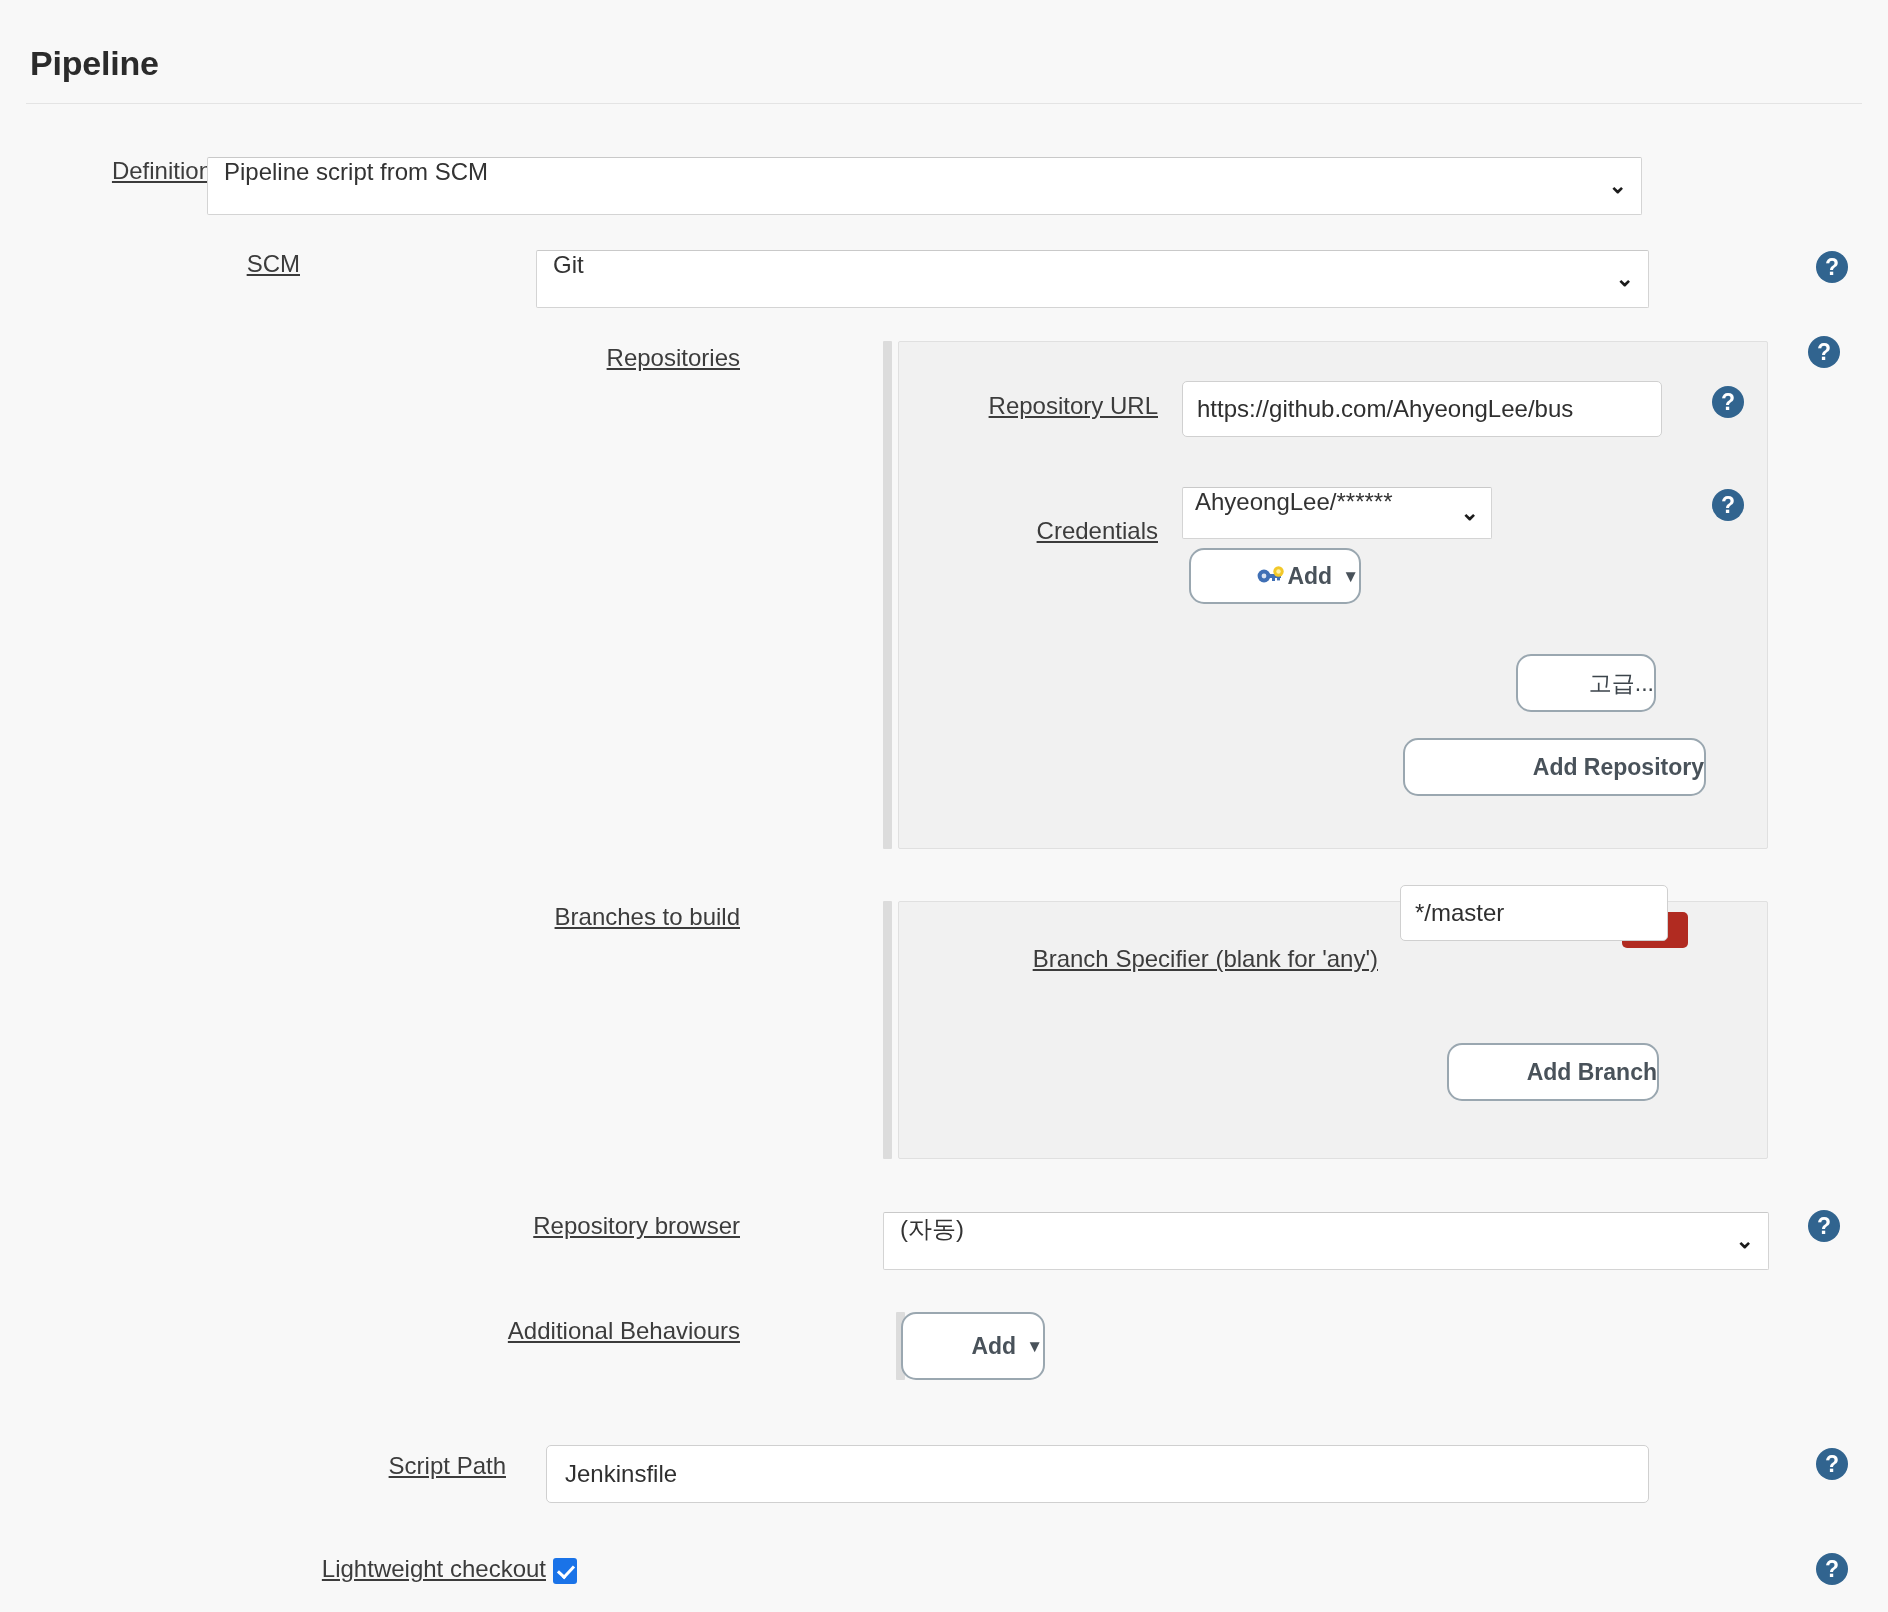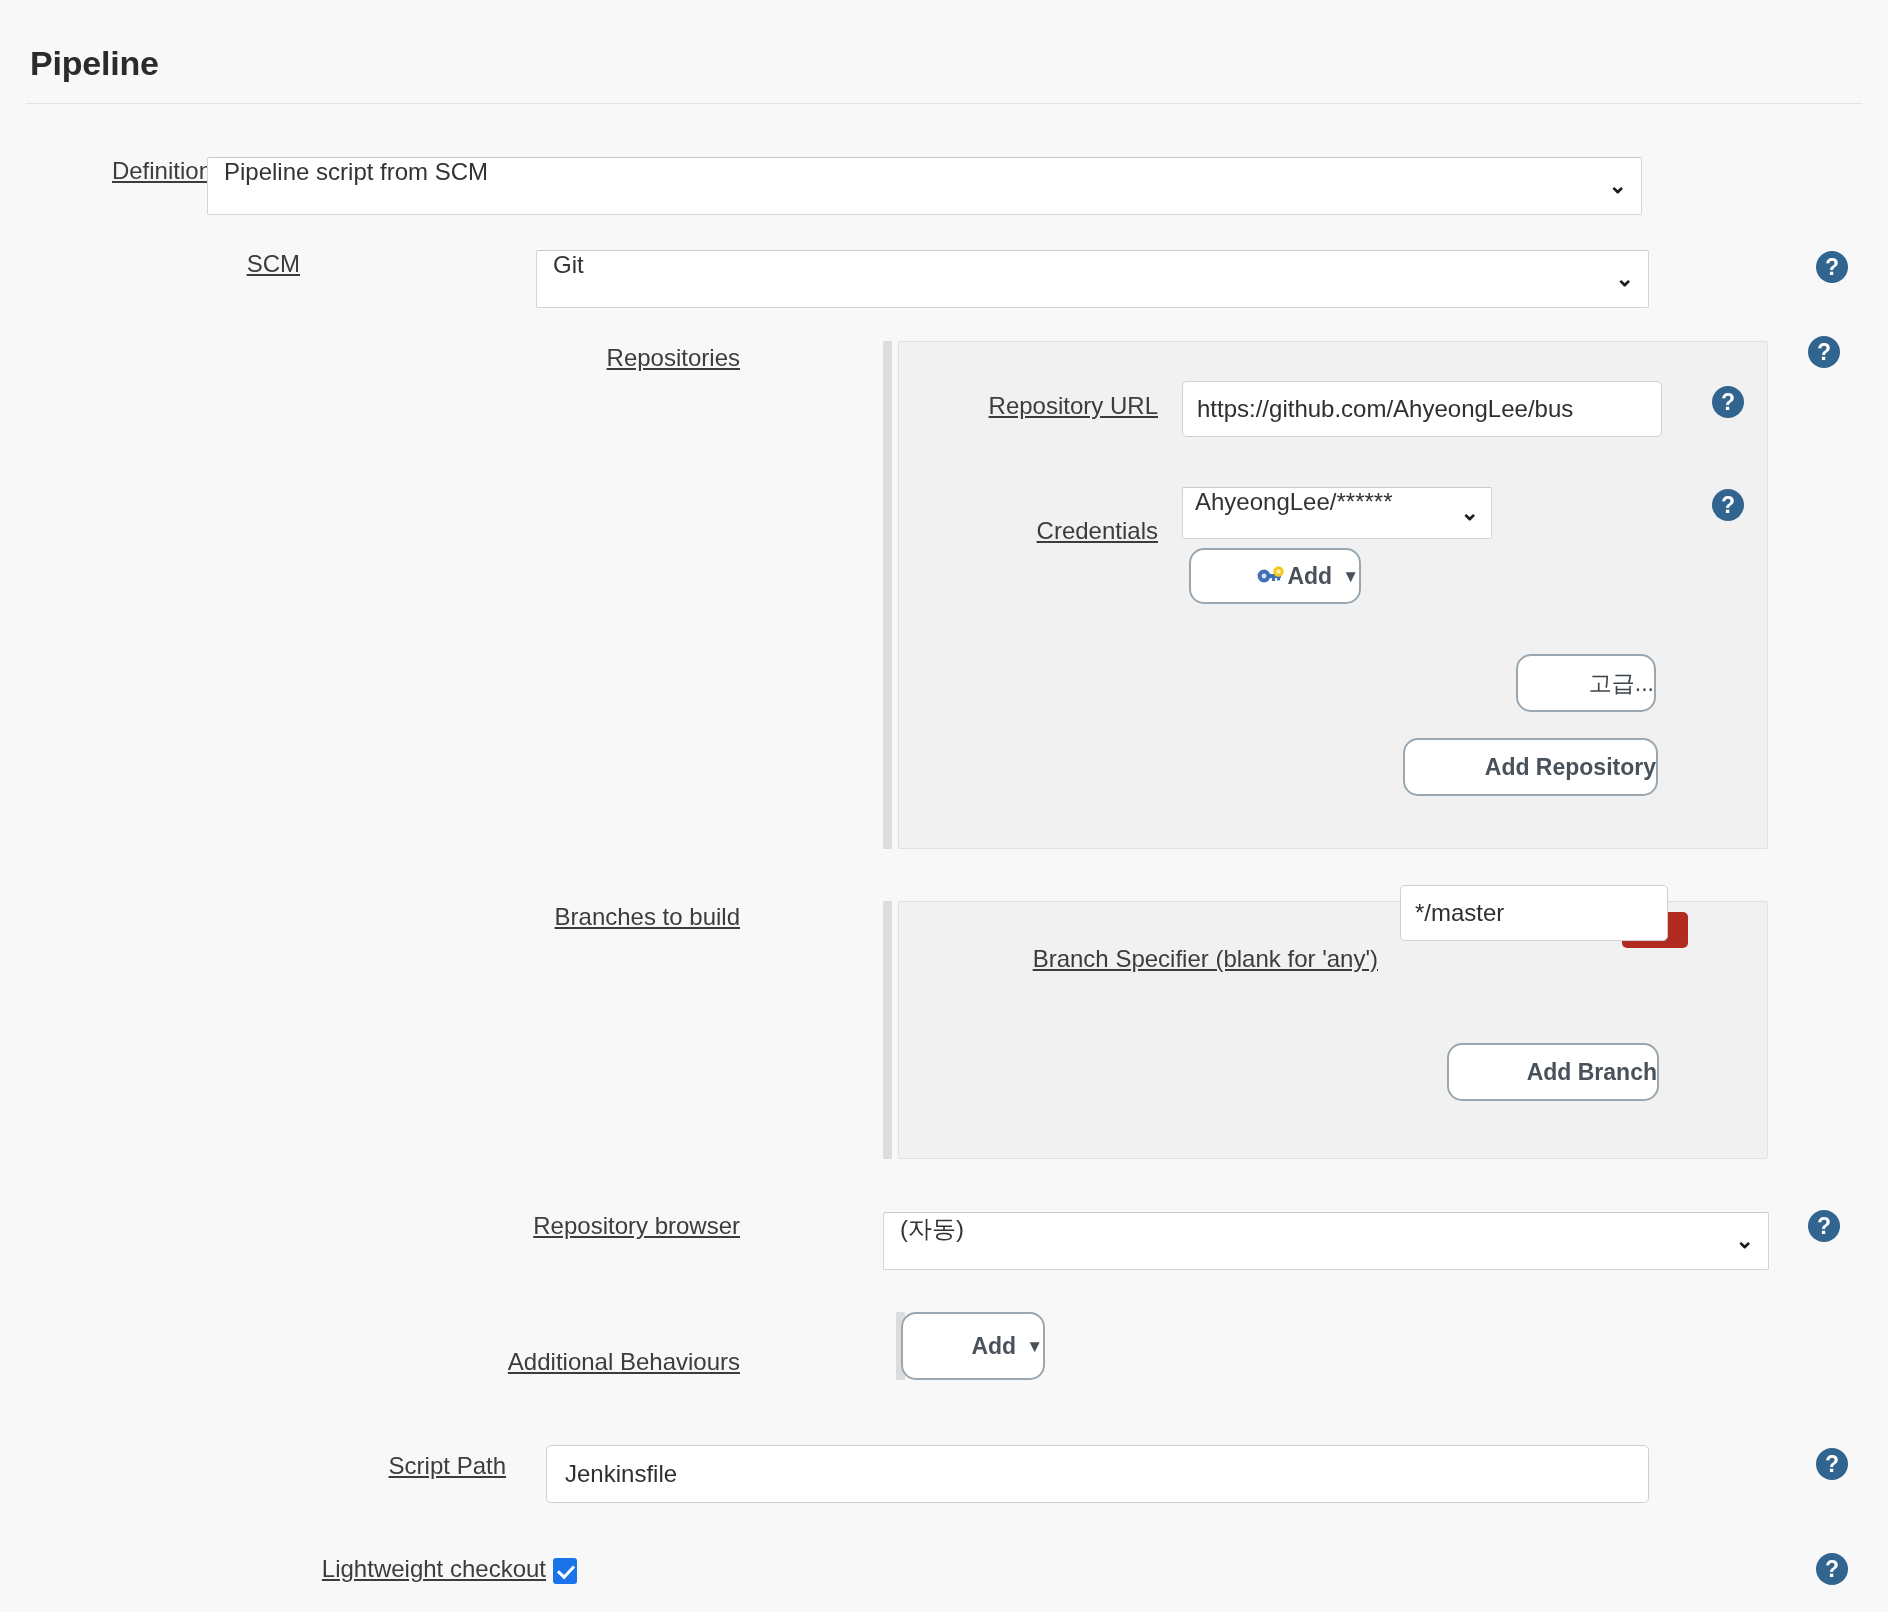--- a/index.html
+++ b/index.html
@@ -224,21 +224,21 @@
       <rect x="17" y="13.4" width="3" height="3.6" fill="#3f6fb5"></rect>
       <rect x="22" y="13.4" width="3" height="3" fill="#3f6fb5"></rect>
       <circle cx="23.5" cy="7.5" r="5.2" fill="#f2c829"></circle>
       <circle cx="23.5" cy="7.5" r="2.2" fill="#fdf0a8"></circle>
     </svg>
     <span>Add</span>
     <span class="dd-caret">▼</span>
   </div>
 
   <div class="btn plain" style="left:1516px; top:654px; width:140px; height:58px;">고급...</div>
-  <div class="btn" style="left:1403px; top:738px; width:255px; height:58px;">Add Repository</div>
+  <div class="btn" style="left:1403px; top:738px; width:303px; height:58px;">Add Repository</div>
 
   <div class="row-label" style="left:380px; top:903px; width:360px;">Branches to build</div>
   <div class="help" style="left:1712px; top:943px;">?</div>
 
   <div class="drag-handle" style="left:883px; top:901px; height:258px;"></div>
   <div class="block" style="left:898px; top:901px; width:870px; height:258px;"></div>
 
   <div class="btn-delete" style="left:1622px; top:912px; width:66px; height:36px;">X</div>
 
   <div class="row-label" style="left:958px; top:945px; width:420px;">Branch Specifier (blank for 'any')</div>
@@ -246,21 +246,21 @@
 
   <div class="btn" style="left:1447px; top:1043px; width:212px; height:58px;">Add Branch</div>
 
   <div class="row-label" style="left:380px; top:1212px; width:360px;">Repository browser</div>
   <div class="sel" style="left:883px; top:1212px; width:886px; height:58px;">
     <span>(자동)</span>
     <span class="caret">⌄</span>
   </div>
   <div class="help" style="left:1808px; top:1210px;">?</div>
 
-  <div class="row-label" style="left:380px; top:1317px; width:360px;margin-top:31px;">Additional Behaviours</div>
+  <div class="row-label" style="left:380px; top:1317px; width:360px;">Additional Behaviours</div>
   <div class="drag-handle" style="left:896px; top:1312px; height:68px;"></div>
   <div class="btn" style="left:901px; top:1312px; width:144px; height:68px;">
     <span>Add</span>
     <span class="dd-caret">▼</span>
   </div>
 
   <div class="row-label" style="left:246px; top:1452px; width:260px;">Script Path</div>
   <div class="txt" style="left:546px; top:1445px; width:1103px; height:58px;padding-left:18px;">Jenkinsfile</div>
   <div class="help" style="left:1816px; top:1448px;">?</div>
 

